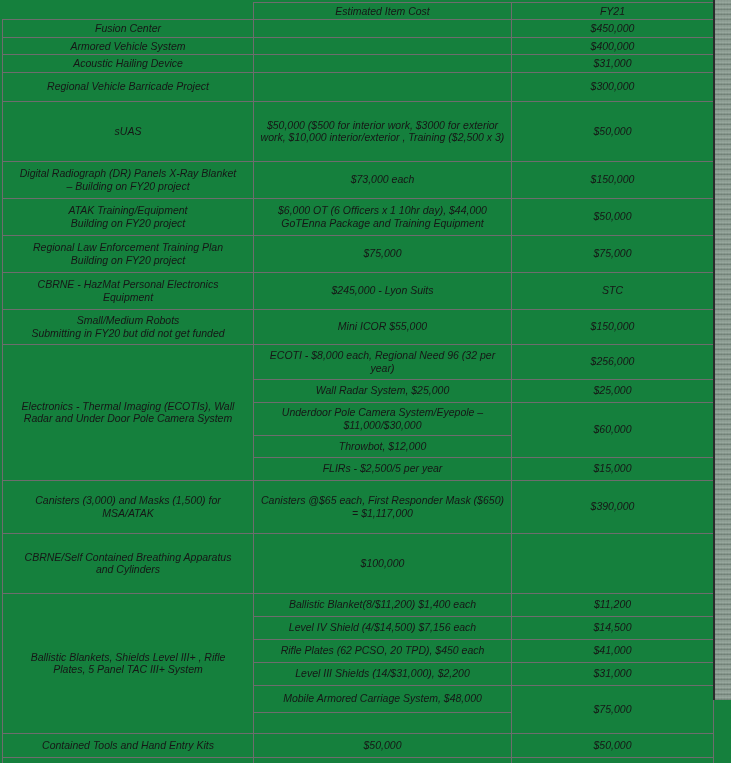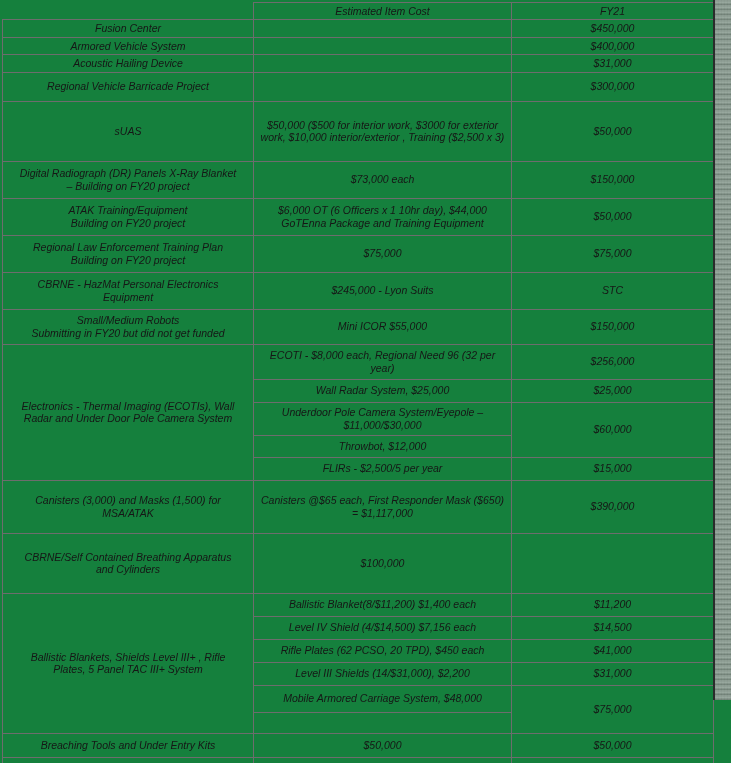--- a/index.html
+++ b/index.html
@@ -244,21 +244,21 @@
       </tr>
       <tr>
         <td style="height:22px">Mobile Armored Carriage System, $48,000</td>
         <td rowspan="2">$75,000</td>
       </tr>
       <tr>
         <td class="thick-bottom" style="height:16px"></td>
       </tr>
 
       <tr>
-        <td class="thick-top thick-bottom" style="height:19px">Breaching Tools and Under Entry Kits</td>
+        <td class="thick-top thick-bottom" style="height:19px">Contained Tools and Hand Entry Kits</td>
         <td class="thick-top thick-bottom">$50,000</td>
         <td class="thick-top thick-bottom">$50,000</td>
       </tr>
 
       <tr>
         <td style="height:32px">
           
           
         </td>
         <td>$147,000</td>

